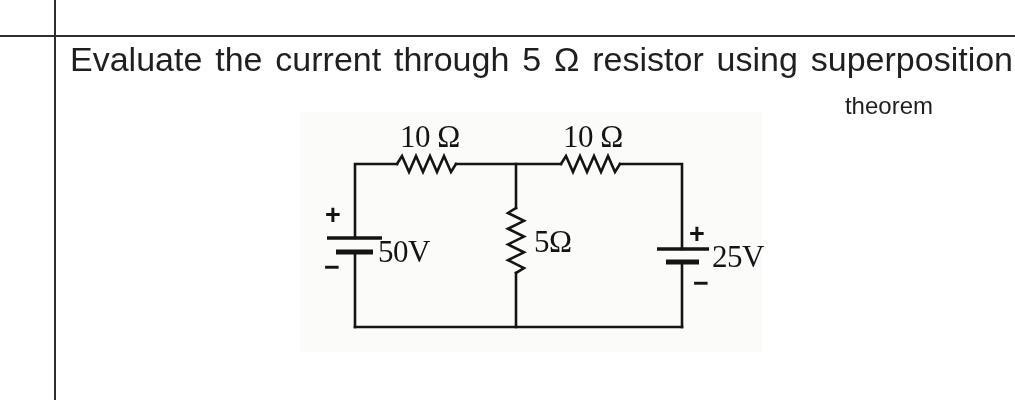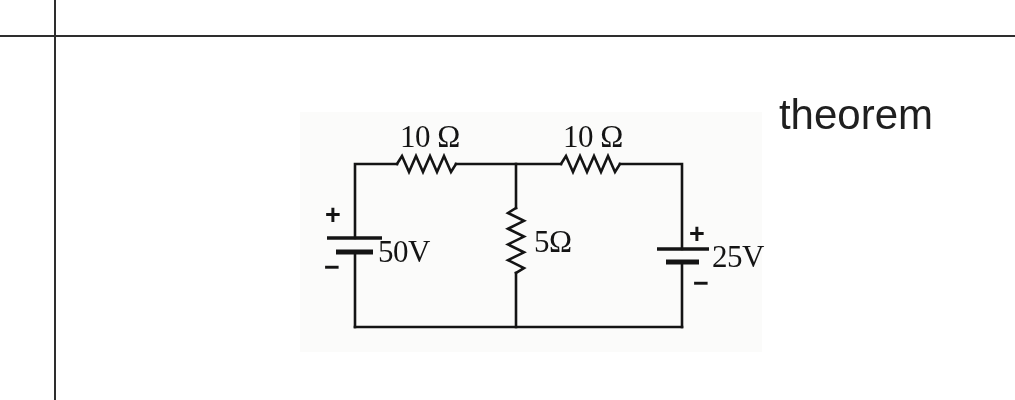--- a/index.html
+++ b/index.html
@@ -56,21 +56,21 @@
     text-align-last: justify;
     white-space: nowrap;
   }
   .q-line2 {
     position: absolute;
     left: 70px;
     top: 94px;
     width: 943px;
     padding-right: 0;
     box-sizing: border-box;
-    font-size: 42px;
+    font-size: 24px;
     line-height: 1;
     color: #1f1f1f;
     text-align: right;
   }
   .q-line2 .inner { margin-right: 80px; display: inline-block; }
   
   .circuit {
     position: absolute;
     left: 300px;
     top: 110px;
@@ -110,20 +110,21 @@
 </head>
 <body>
 
 <div class="page">
 
   <div class="h-border"></div>
   <div class="v-border"></div>
 
   <div class="scan-bg"></div>
 
+  <div class="q-line1">Evaluate the current through 5 Ω resistor using superposition</div>
 
   <div class="q-line2">
     <span class="inner">theorem</span>
   </div>
 
   <svg class="circuit" width="480" height="245" viewBox="300 110 480 245" xmlns="http://www.w3.org/2000/svg">
 
     <path class="wire" d="M355,238 L355,164 L397,164"></path>
 
     <path class="wire" d="M397,164 l5,-8 l7,16 l7,-16 l7,16 l7,-16 l7,16 l7,-16 l7,16 l5,-8"></path>

